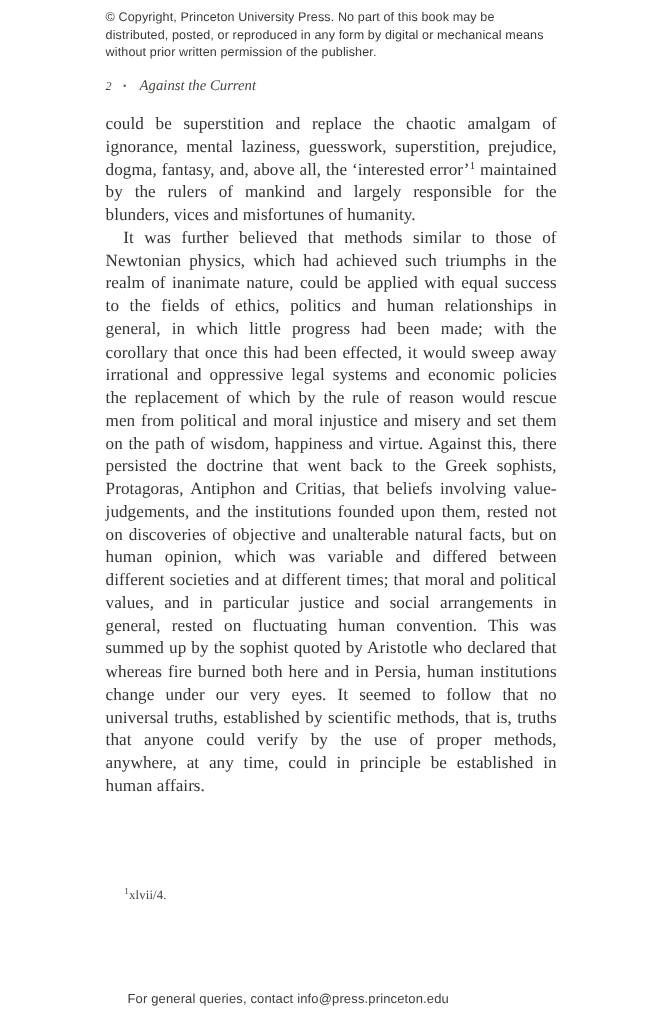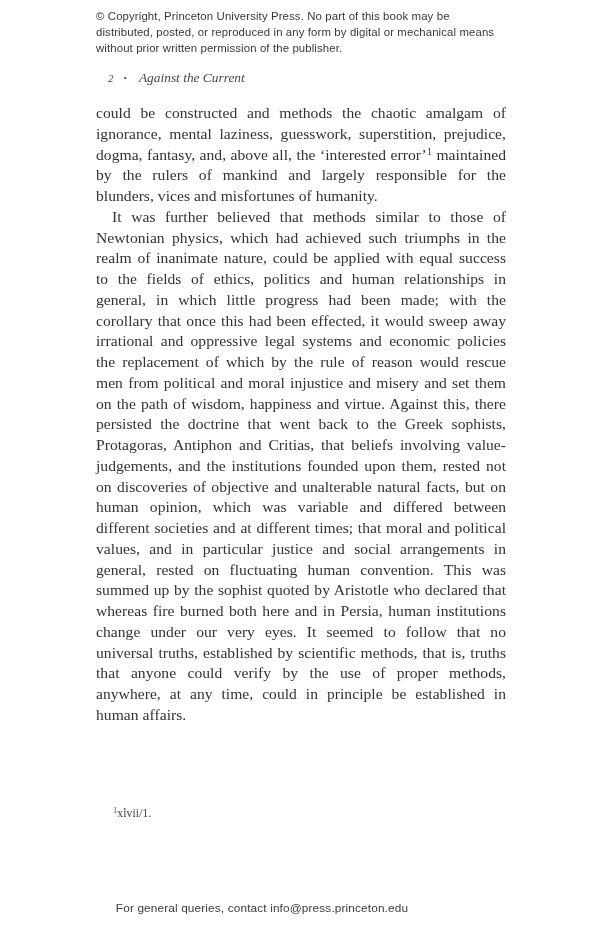--- a/index.html
+++ b/index.html
@@ -27,21 +27,21 @@
     line-height: 16.2px;
     color: #38383a;
     text-align: left;
     letter-spacing: 0.01em;
   }
 
   
   .running-head {
     position: absolute;
     top: 69px;
-    left: 108px;
+    left: 96px;
     width: 410px;
     font-style: italic;
     color: #4a4641;
     font-size: 13px;
     line-height: 17px;
     white-space: nowrap;
   }
   .running-head .folio {
     font-size: 11px;
     letter-spacing: 0.02em;
@@ -119,22 +119,22 @@
 <body>
 
 <div class="copyright-block">© Copyright, Princeton University Press. No part of this book may be distributed, posted, or reproduced in any form by digital or mechanical means without prior written permission of the publisher.</div>
 
 <div class="running-head">
   <span class="folio">2</span><span class="sep">•</span><span class="head-title">Against the Current</span>
 </div>
 
 <div class="text-column">
 
-  <p class="body-par"><span>could be constructed and methods the chaotic amalgam of ignorance, mental laziness, guesswork, superstition, prejudice, dogma, fantasy, and, above all, the ‘interested error’</span><sup class="fn-ref">1</sup><span> maintained by the rulers of mankind and largely responsible for the blunders, vices and misfortunes of humanity.</span></p>
+  <p class="body-par"><span>could be superstition and replace the chaotic amalgam of ignorance, mental laziness, guesswork, superstition, prejudice, dogma, fantasy, and, above all, the ‘interested error’</span><sup class="fn-ref">1</sup><span> maintained by the rulers of mankind and largely responsible for the blunders, vices and misfortunes of humanity.</span></p>
 
   <p class="body-par indented">It was further believed that methods similar to those of Newtonian physics, which had achieved such triumphs in the realm of inanimate nature, could be applied with equal success to the fields of ethics, politics and human relationships in general, in which little progress had been made; with the corollary that once this had been effected, it would sweep away irrational and oppressive legal systems and economic policies the replacement of which by the rule of reason would rescue men from political and moral injustice and misery and set them on the path of wisdom, happiness and virtue. Against this, there persisted the doctrine that went back to the Greek sophists, Protagoras, Antiphon and Critias, that beliefs involving value-judgements, and the institutions founded upon them, rested not on discoveries of objective and unalterable natural facts, but on human opinion, which was variable and differed between different societies and at different times; that moral and political values, and in particular justice and social arrangements in general, rested on fluctuating human convention. This was summed up by the sophist quoted by Aristotle who declared that whereas fire burned both here and in Persia, human institutions change under our very eyes. It seemed to follow that no universal truths, established by scientific methods, that is, truths that anyone could verify by the use of proper methods, anywhere, at any time, could in principle be established in human affairs.</p>
 
 
 </div>
 
-<div class="footnote"><sup>1</sup><span>xlvii/1.</span></div>
+<div class="footnote"><sup>1</sup><span>xlvii/4.</span></div>
 
 <div class="footer-line">For general queries, contact info@press.princeton.edu</div>
 
 </body></html>

